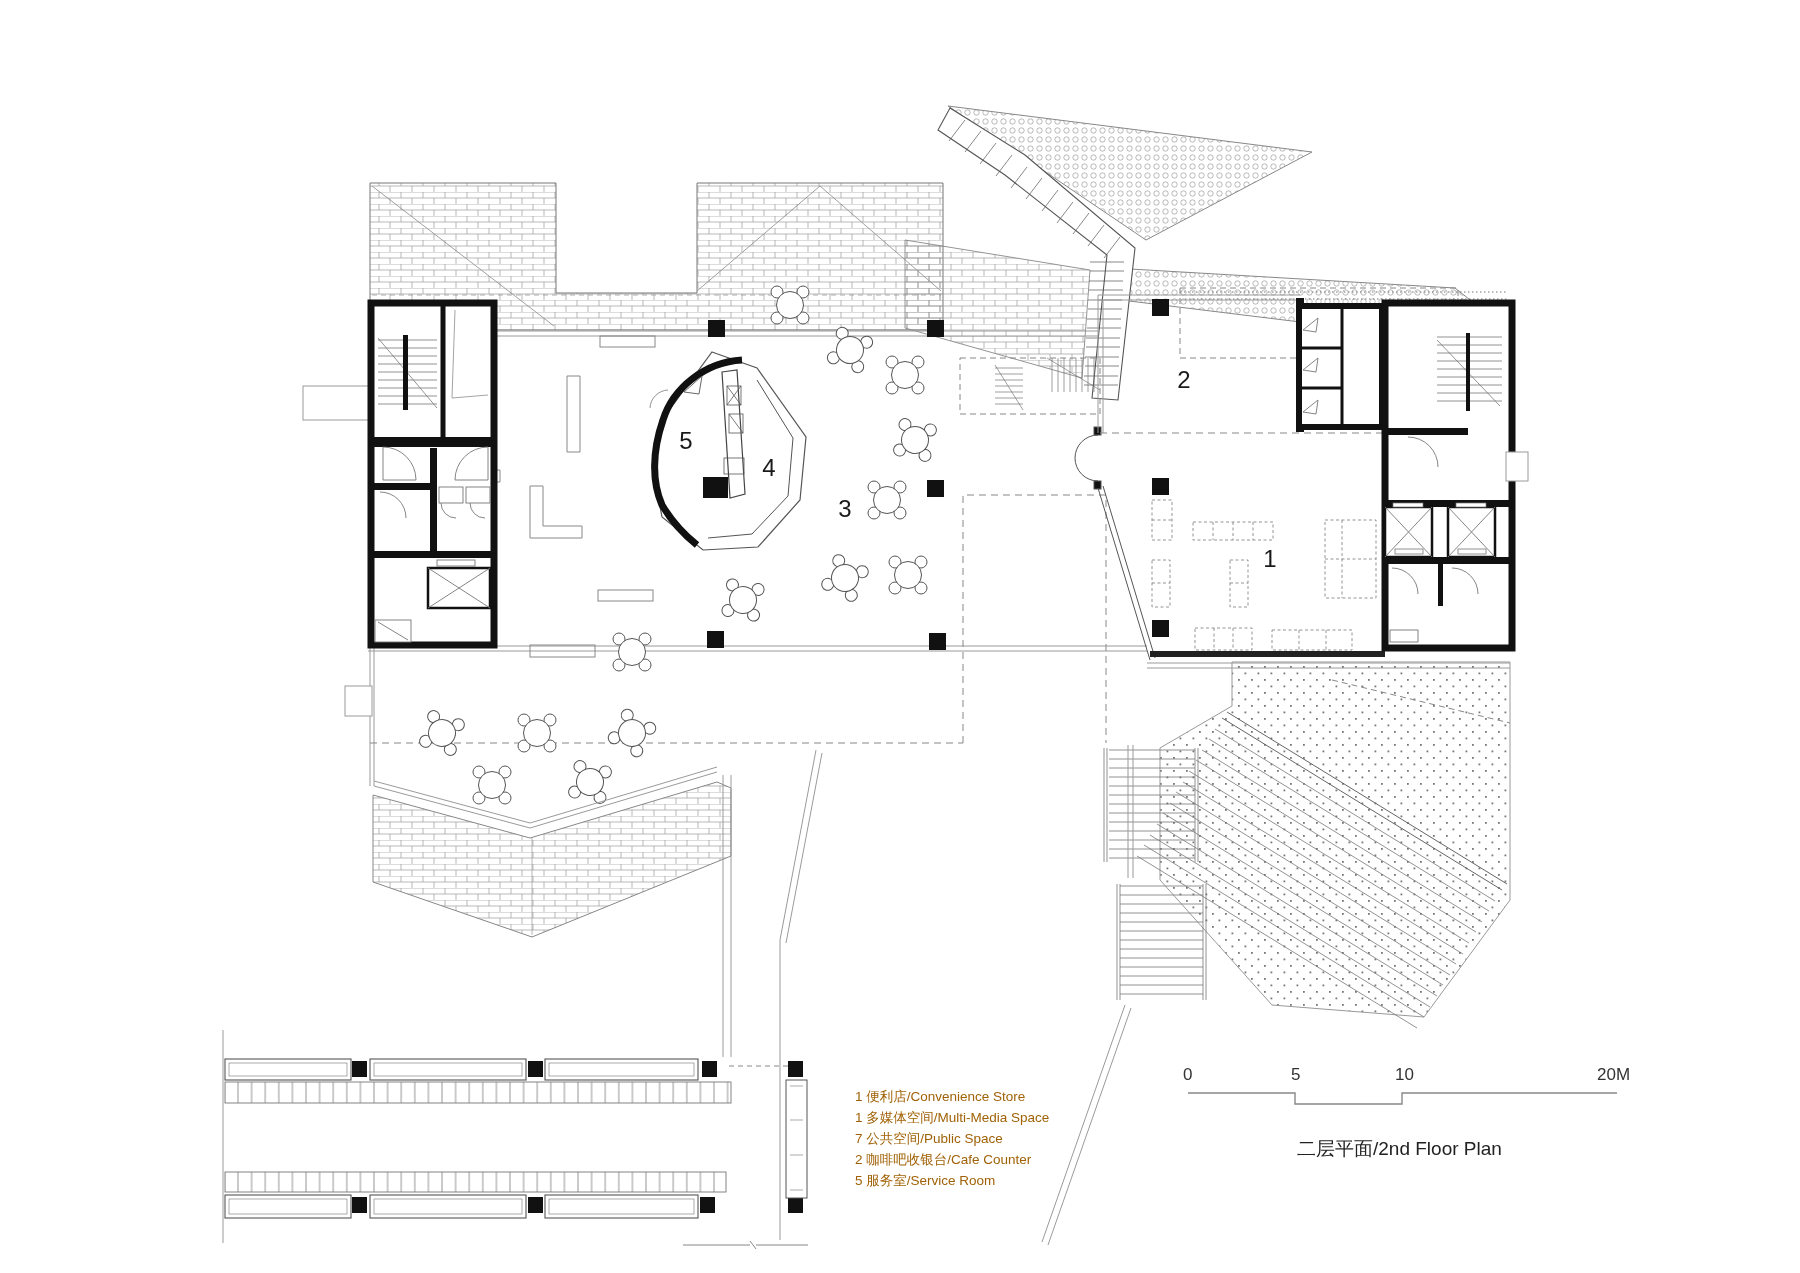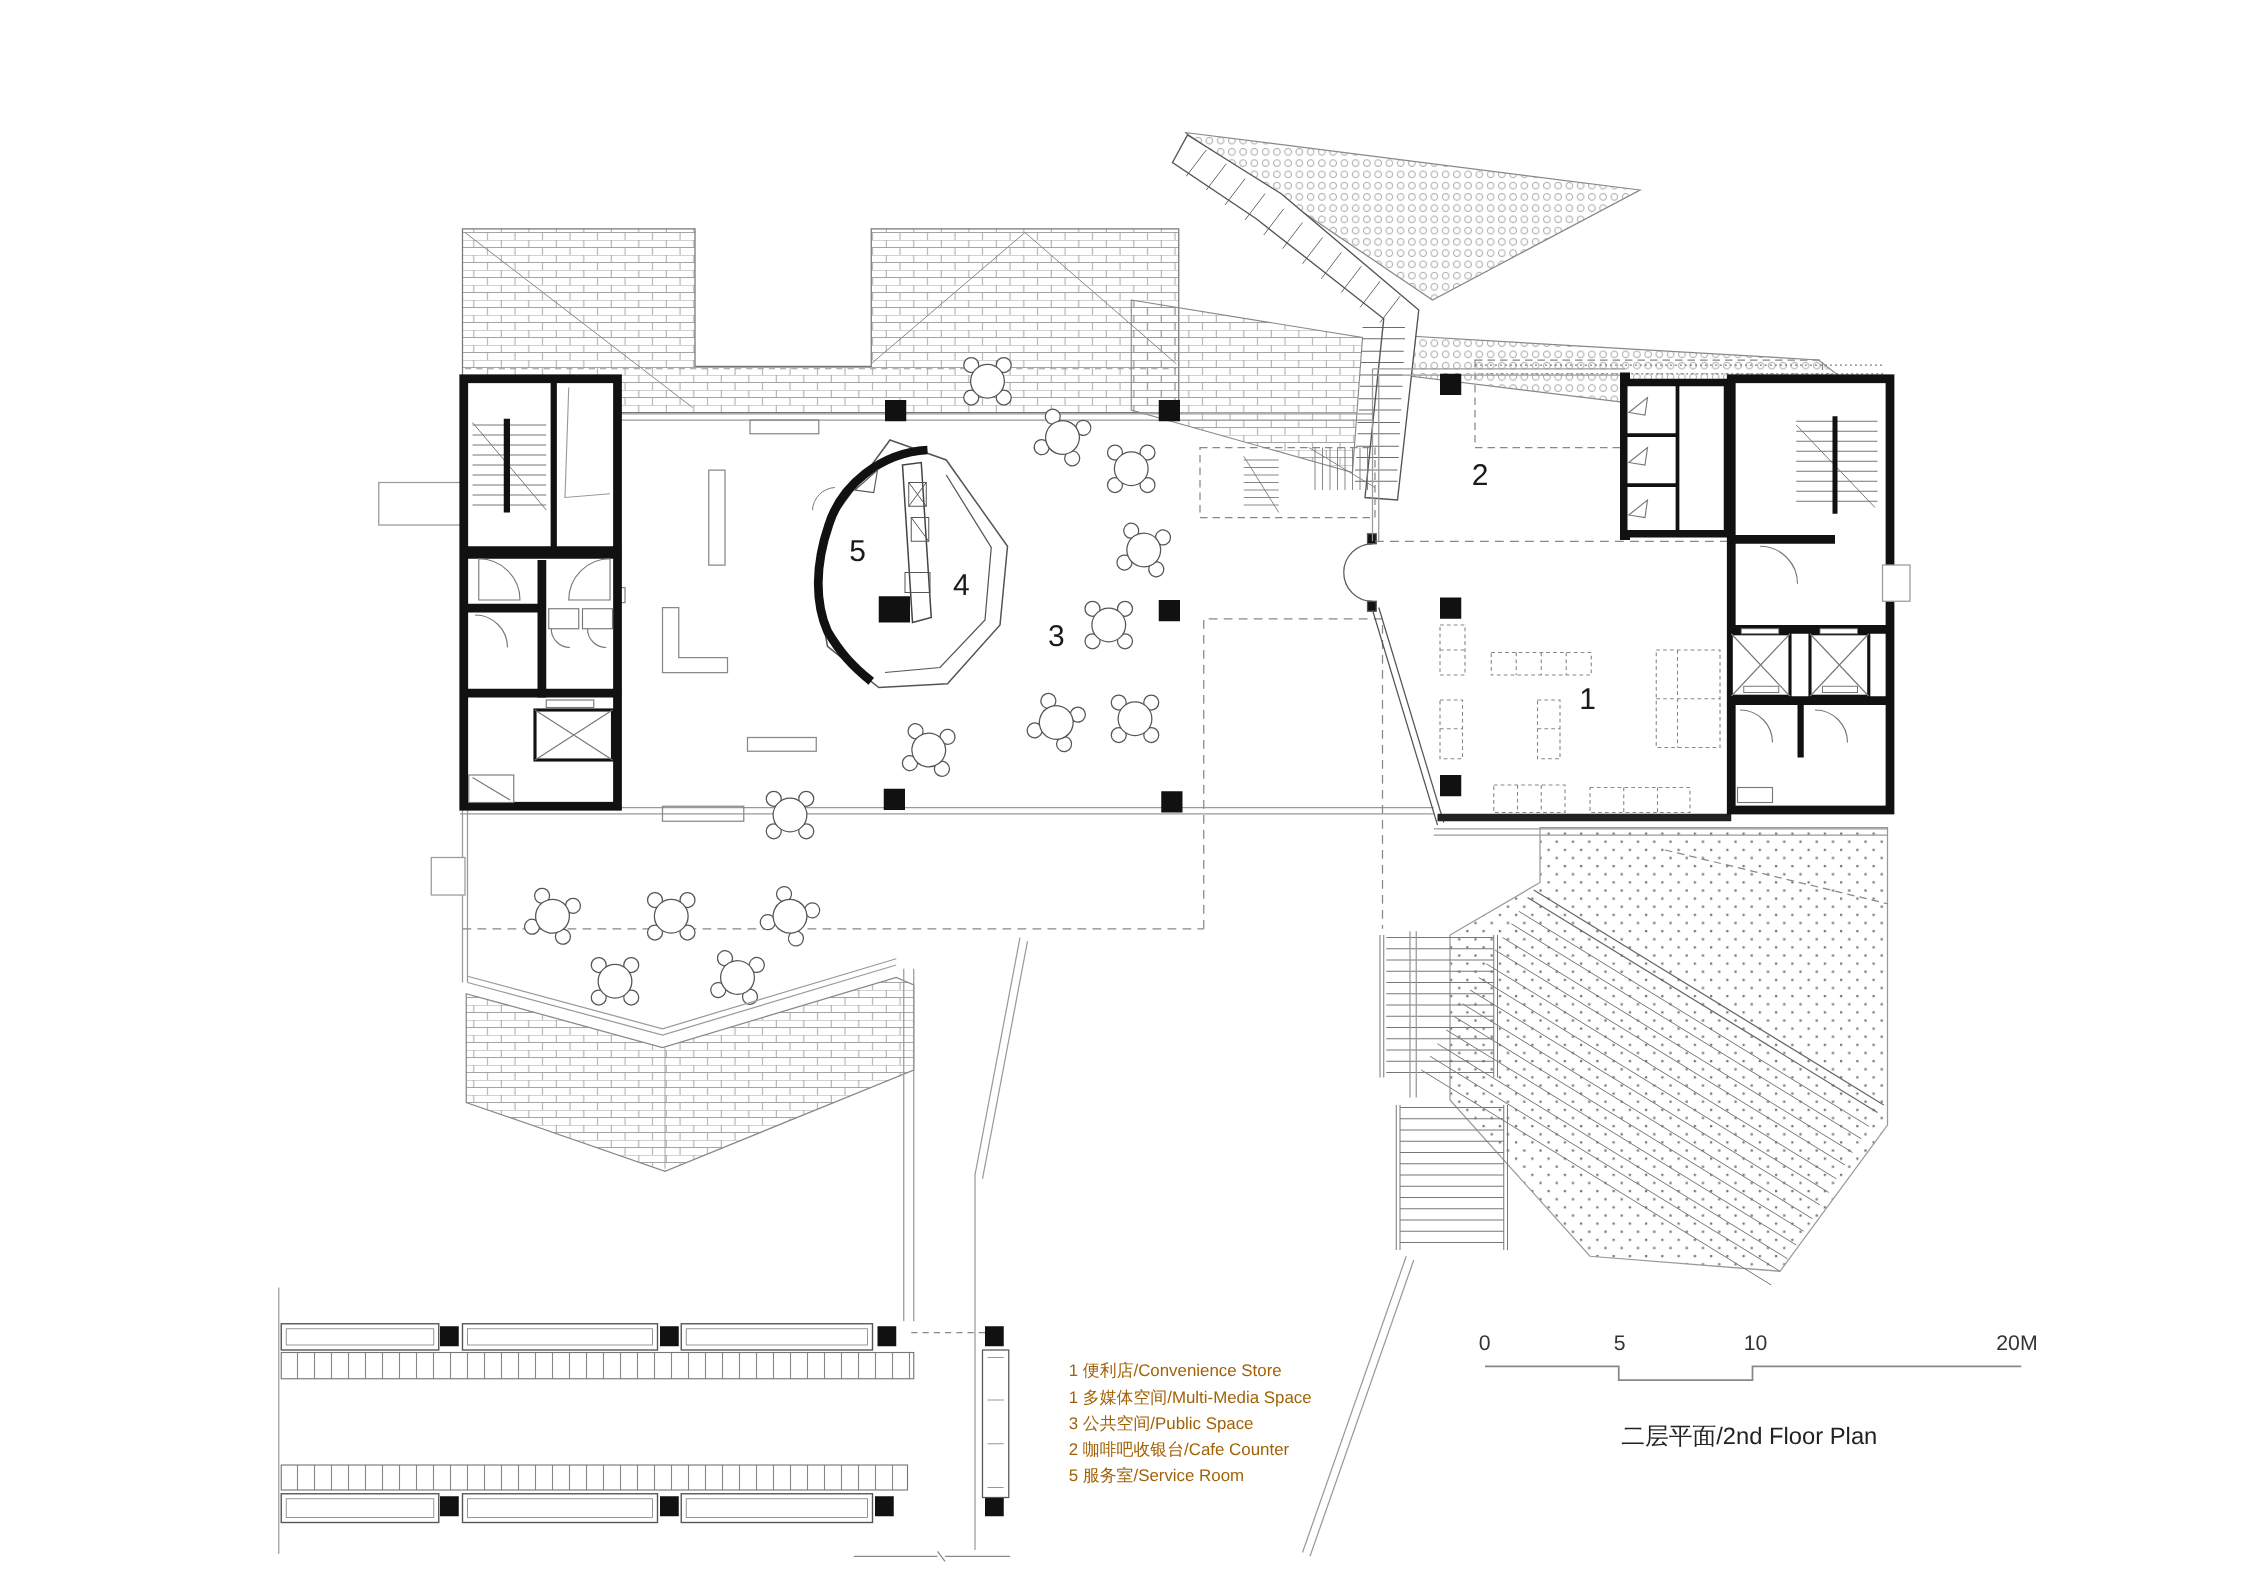--- a/index.html
+++ b/index.html
@@ -342,21 +342,21 @@
 </svg>
 
 <div class="legend">
   <div class="legend-row">
     <span>1 便利店/Convenience Store</span>
   </div>
   <div class="legend-row">
     <span>1 多媒体空间/Multi-Media Space</span>
   </div>
   <div class="legend-row">
-    <span>3 公共空间/Public Space</span>
+    <span>7 公共空间/Public Space</span>
   </div>
   <div class="legend-row">
     <span>2 咖啡吧收银台/Cafe Counter</span>
   </div>
   <div class="legend-row">
     <span>5 服务室/Service Room</span>
   </div>
 </div>
 
 </div>

